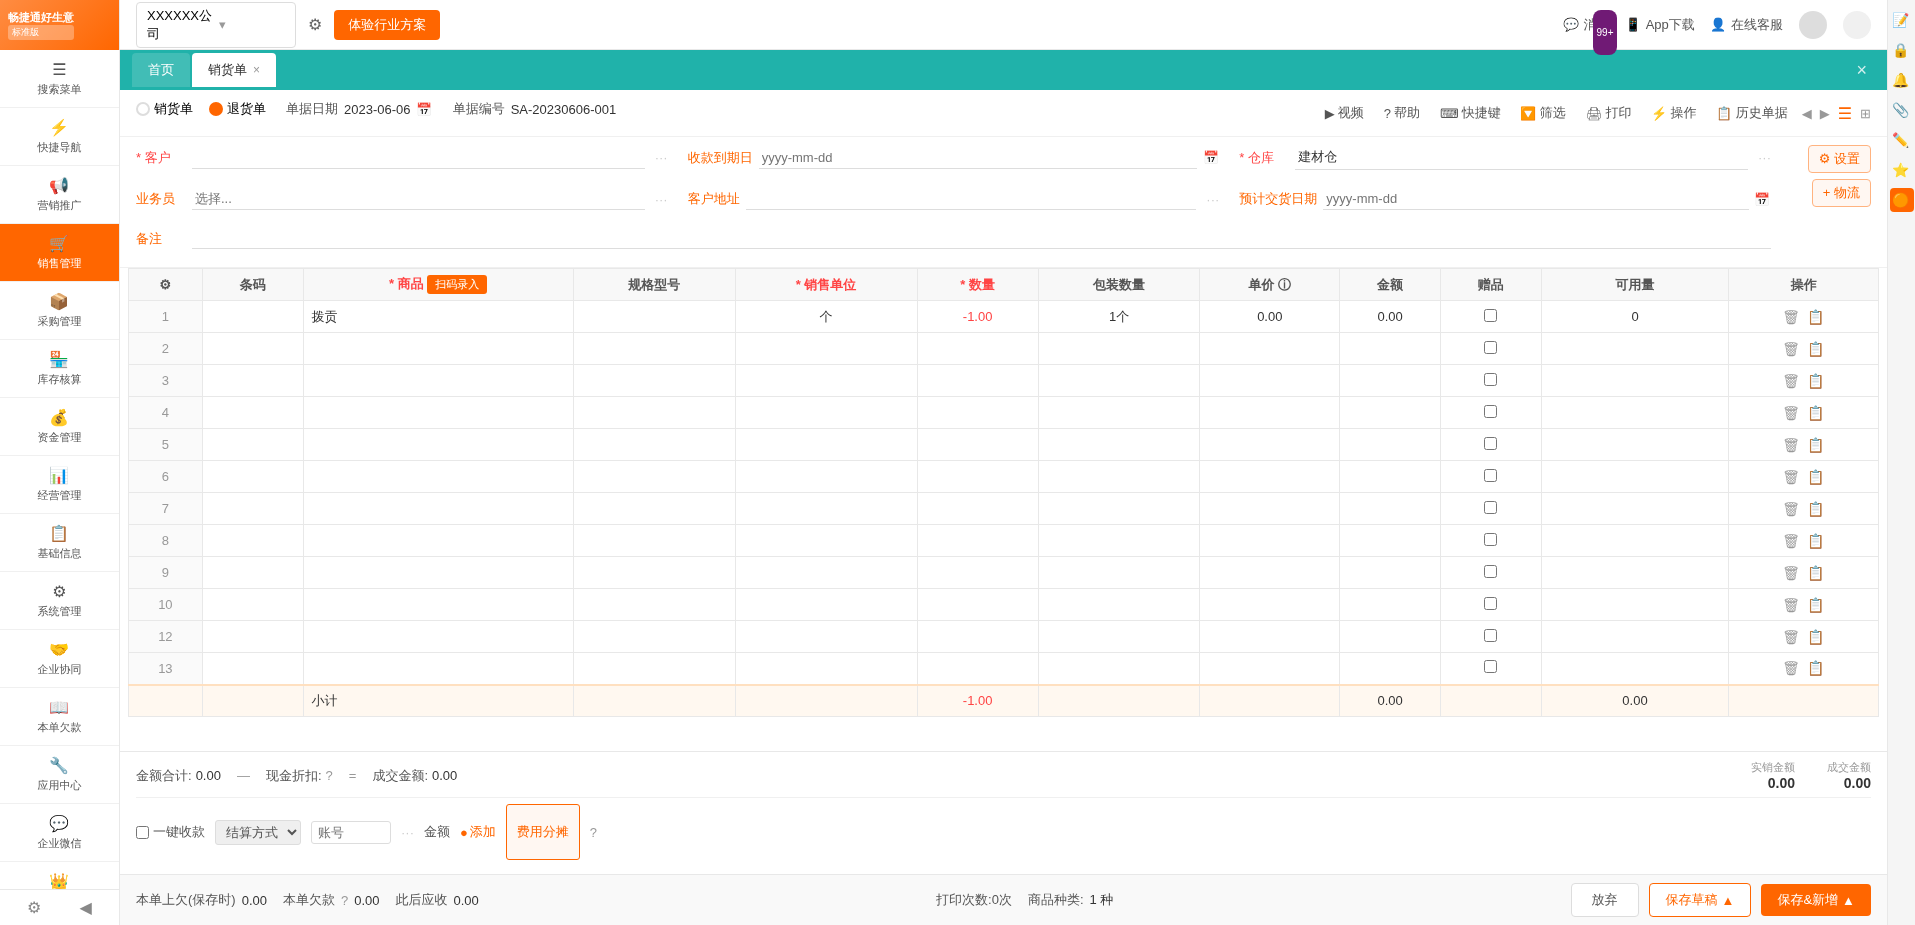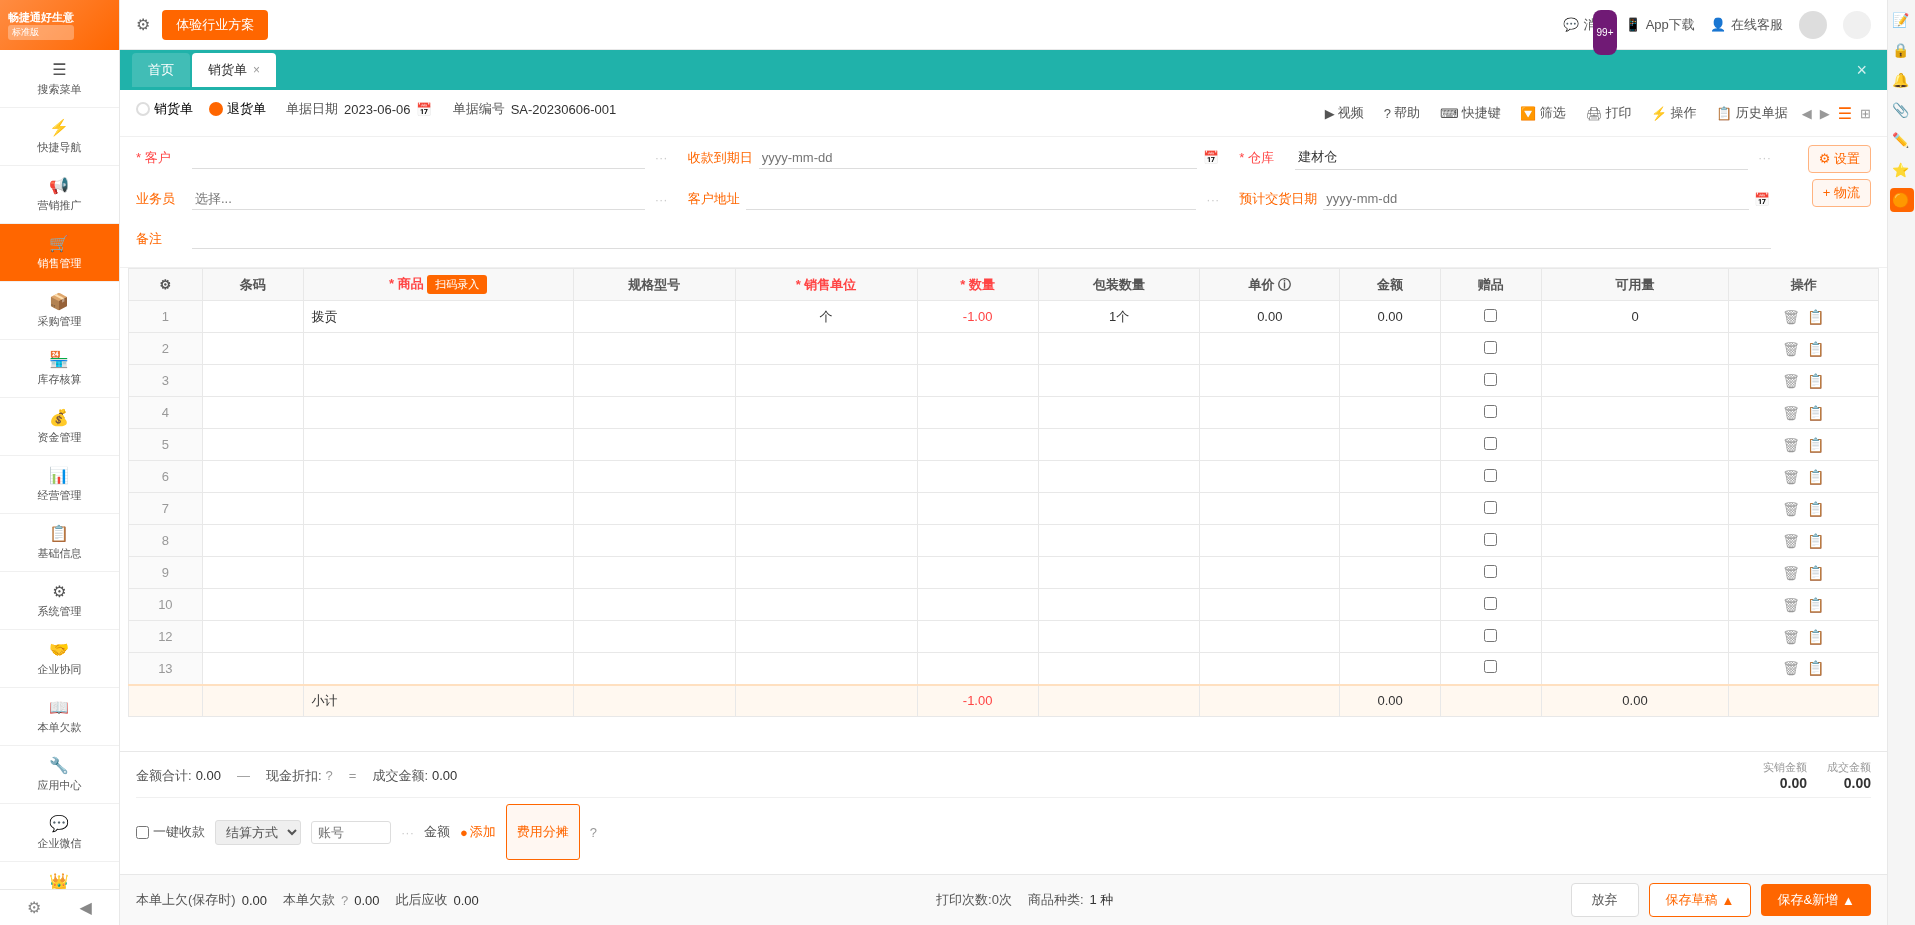--- a/index.html
+++ b/index.html
@@ -95,21 +95,21 @@
     .help-icon { color: #999; cursor: pointer; }
 
     
     .doc-footer { display: flex; align-items: center; padding: 8px 16px; background: #f9f9f9; border-top: 1px solid #e8e8e8; gap: 16px; }
     .footer-info { display: flex; align-items: center; gap: 6px; color: #555; }
     .footer-info .val { color: #333; }
     .footer-actions { margin-left: auto; display: flex; align-items: center; gap: 10px; }
     .abandon-btn { border: 1px solid #ddd; background: #fff; color: #555; padding: 7px 20px; border-radius: 4px; cursor: pointer; }
     .save-draft-btn { border: 1px solid #ff6600; color: #ff6600; background: #fff; padding: 7px 16px; border-radius: 4px; cursor: pointer; display: flex; align-items: center; gap: 4px; }
     .save-new-btn { background: #ff6600; color: #fff; border: none; padding: 7px 16px; border-radius: 4px; cursor: pointer; display: flex; align-items: center; gap: 4px; }
-    .right-summary { display: flex; gap: 20px; color: #555; }
+    .right-summary { display: flex; gap: 32px; color: #555; }
     .right-summary-item { display: flex; flex-direction: column; align-items: flex-end; }
     .right-summary-item .label { color: #999; font-size: 11px; }
     .right-summary-item .val { color: #333; font-size: 14px; font-weight: bold; }
 
     
     .right-tools { width: 28px; background: #f5f5f5; border-left: 1px solid #e8e8e8; display: flex; flex-direction: column; align-items: center; padding-top: 8px; gap: 6px; flex-shrink: 0; }
     .right-tool-btn { color: #999; cursor: pointer; font-size: 14px; width: 24px; height: 24px; display: flex; align-items: center; justify-content: center; border-radius: 3px; }
     .right-tool-btn.active { background: #ff6600; color: #fff; }
 
     .note-input { border: none; outline: none; padding: 3px 6px; width: 100%; color: #999; font-size: 12px; }
@@ -190,20 +190,24 @@
     </div>
   <div class="sidebar-footer">
     <span class="sidebar-footer-btn">⚙</span>
     <span class="sidebar-footer-btn">◀</span>
   </div>
 </div>
 
 <div class="main">
 
   <div class="top-header">
+    <div class="company-select">
+      <span>XXXXXX公司</span>
+      <span class="arrow">▾</span>
+    </div>
     <span class="gear-btn">⚙</span>
     <button class="trial-btn">体验行业方案</button>
     <div class="header-right">
       <div class="header-right-item">
         <span>💬</span>
         <span>消息</span>
         <span class="badge">99+</span>
       </div>
       <div class="header-right-item">
         <span>📱</span>

